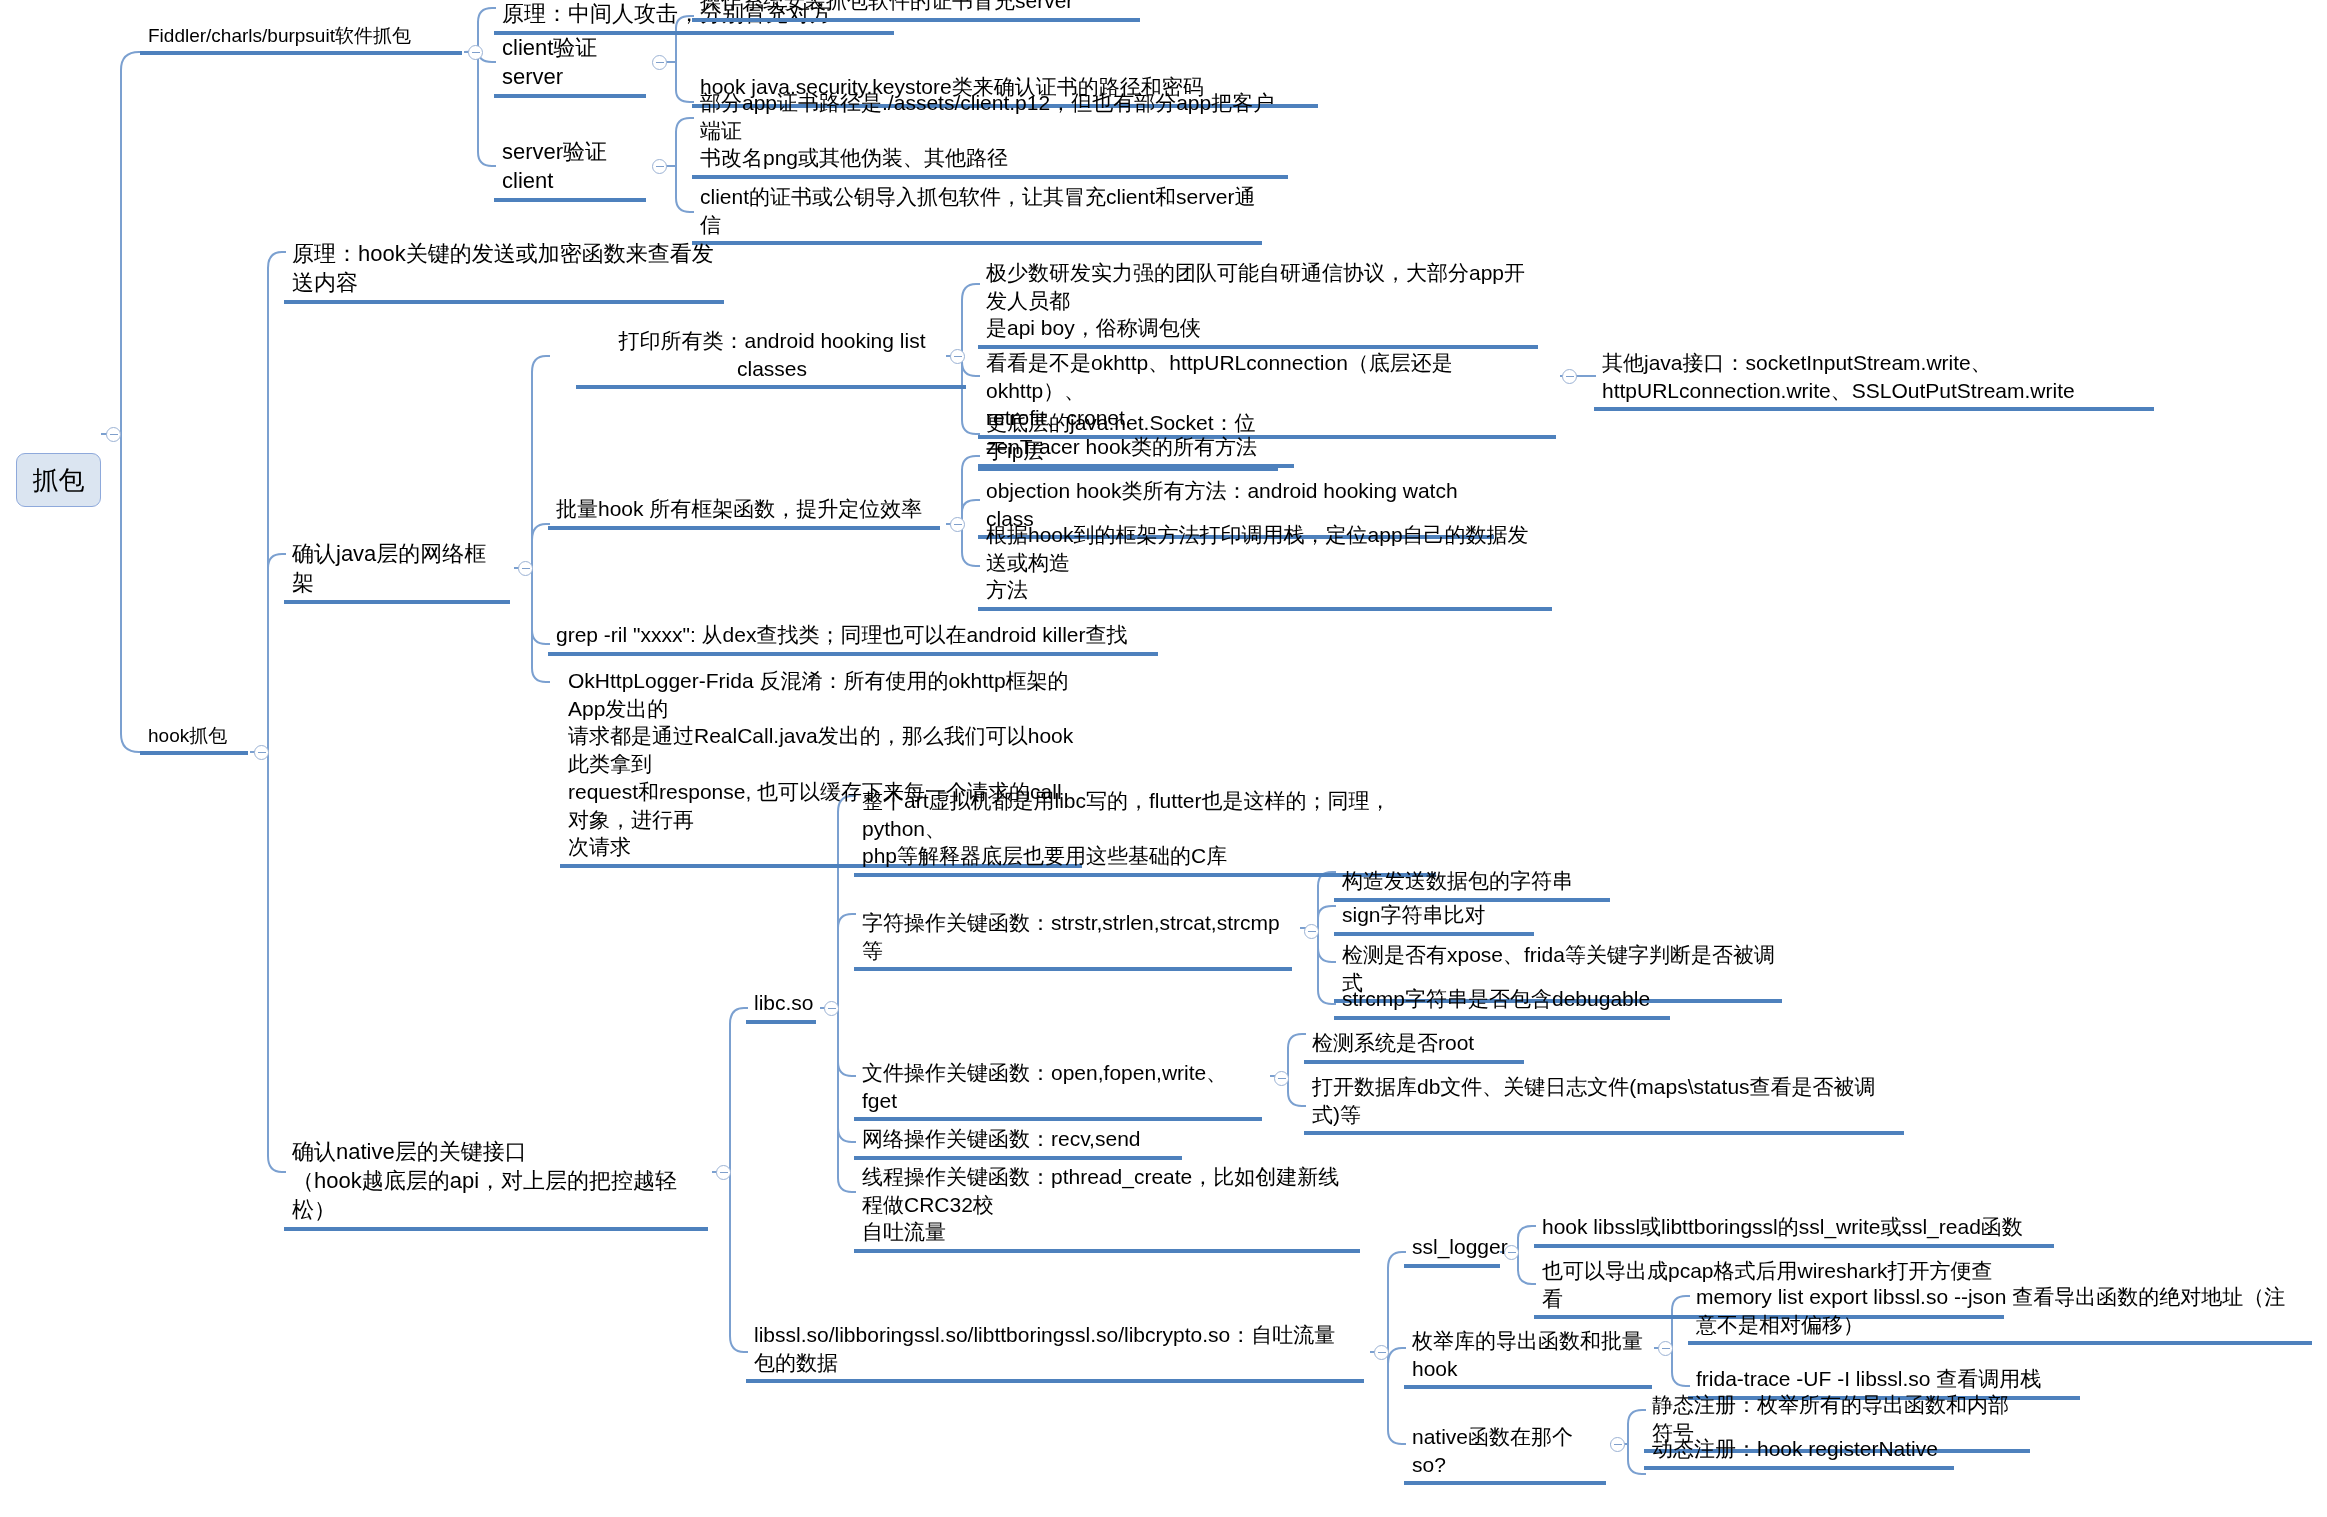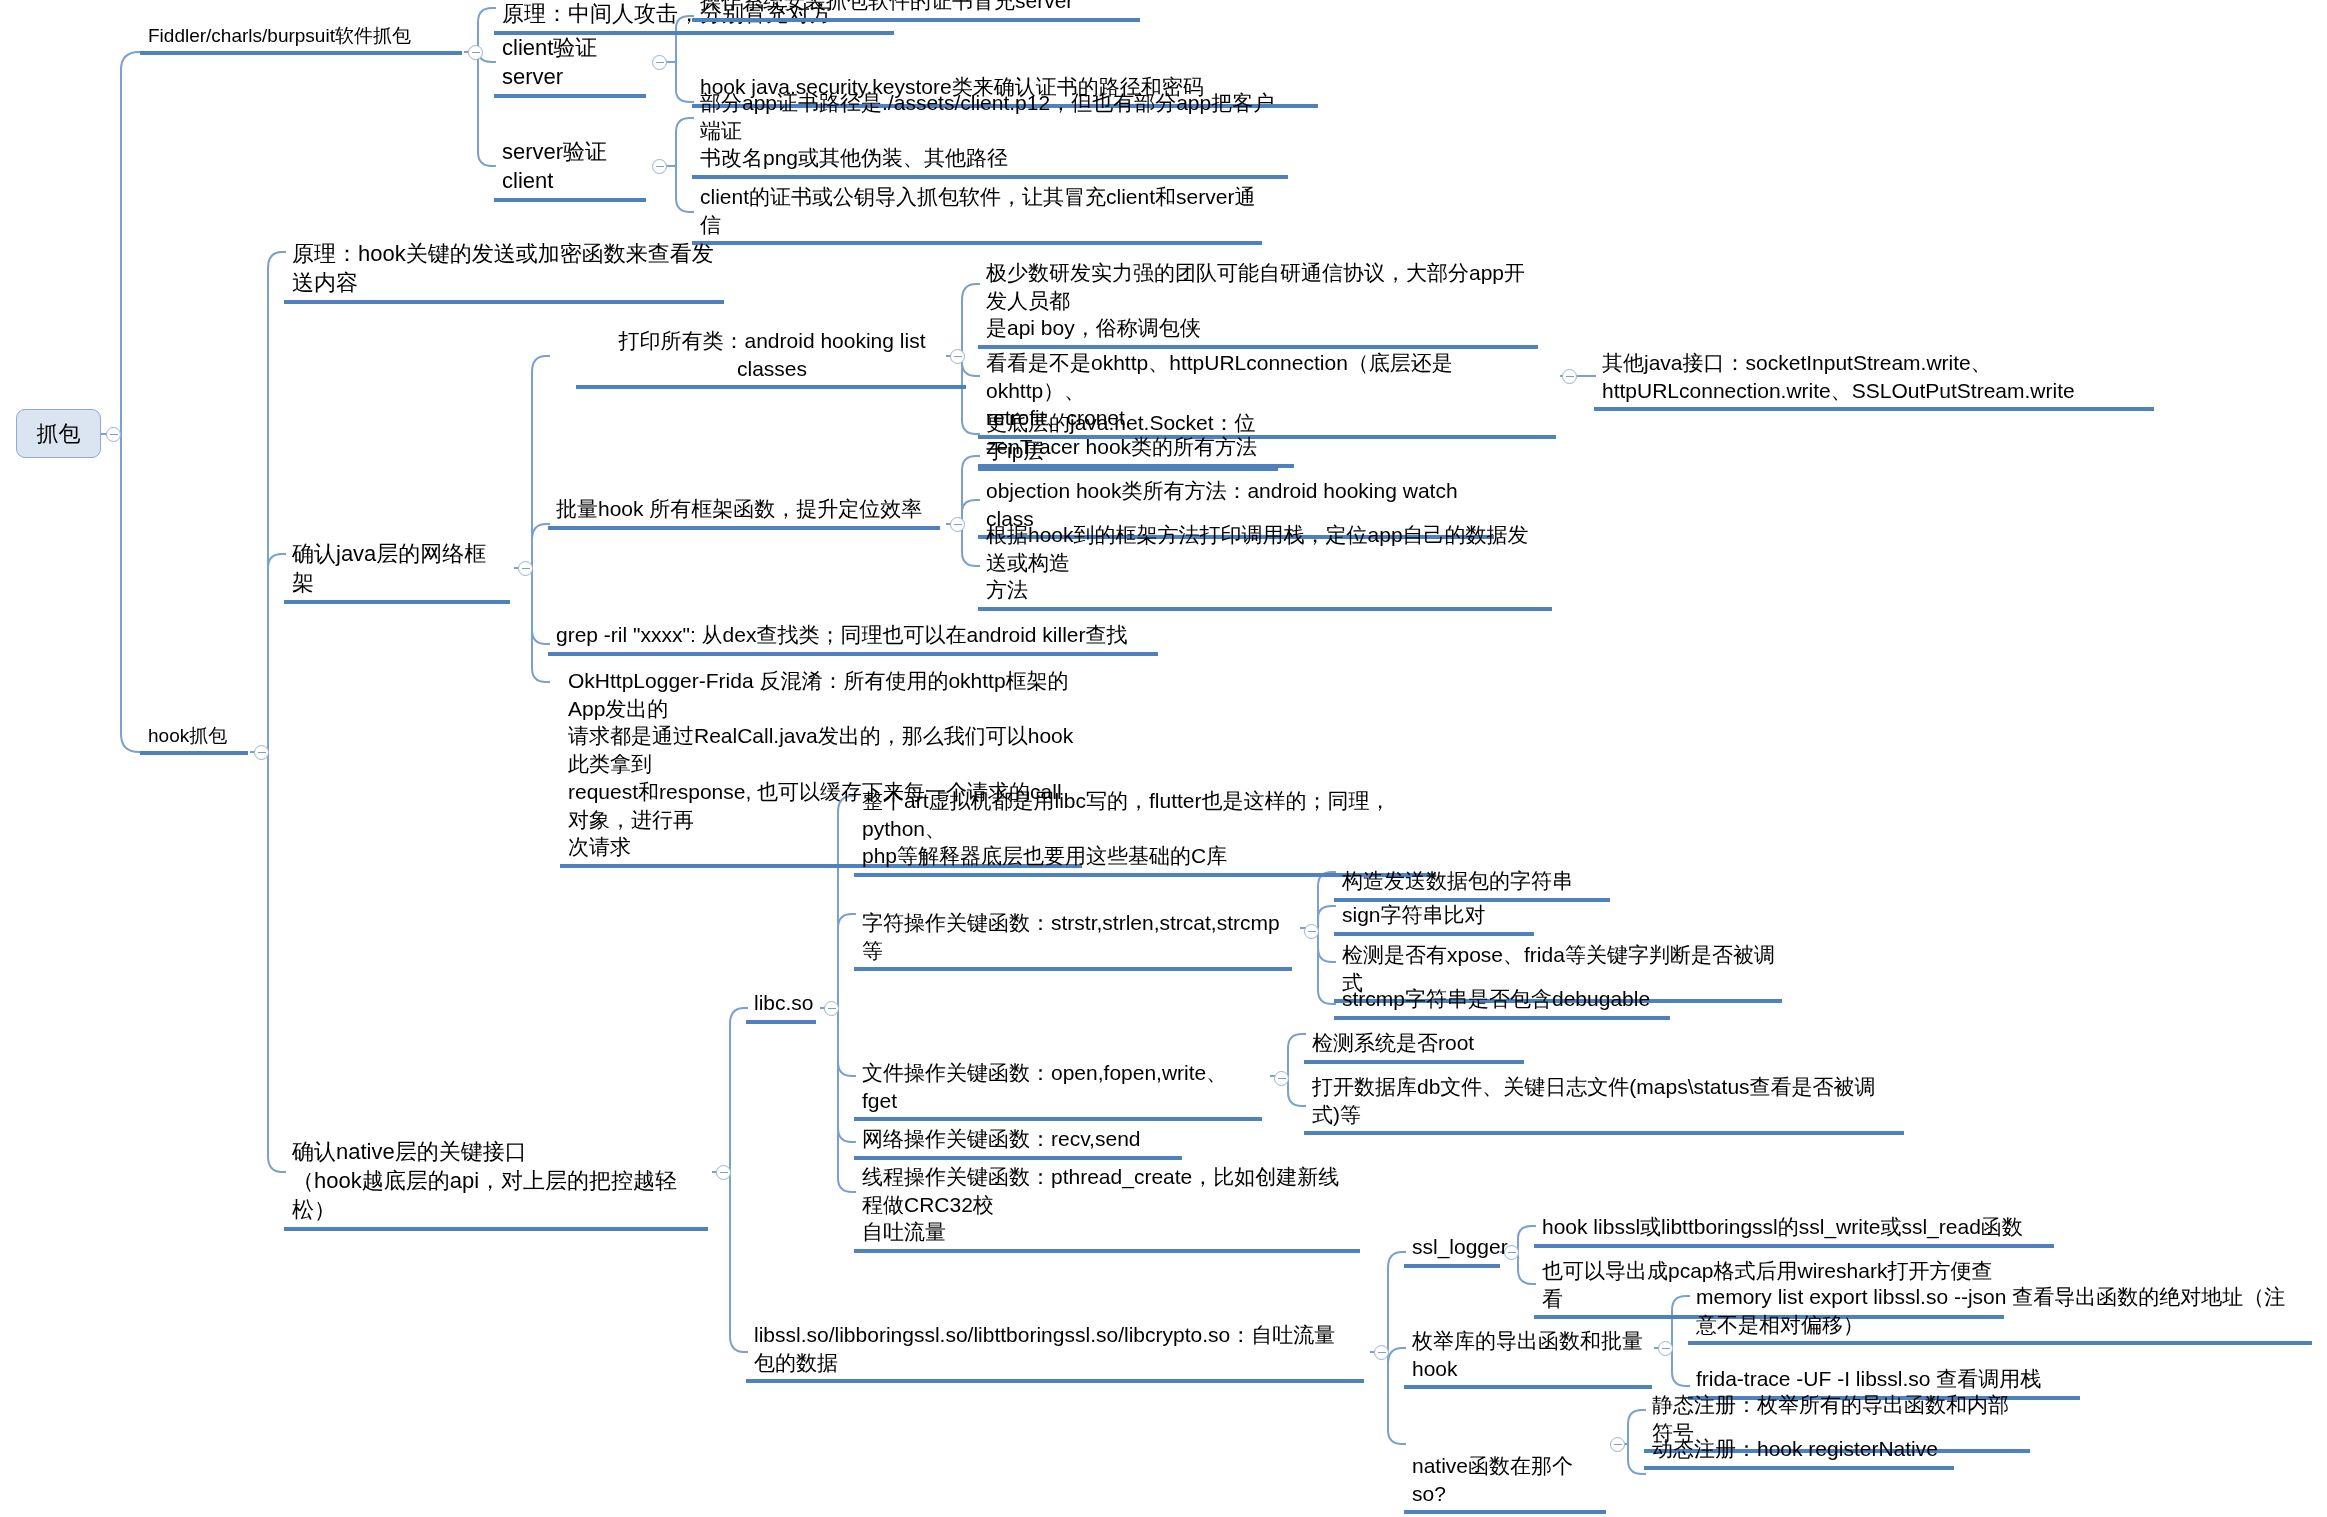--- a/index.html
+++ b/index.html
@@ -37,21 +37,22 @@
     font-size: 22px;
     letter-spacing: 0px;
   }
   .node.root {
     border: 1px solid #8ea9db;
     border-radius: 9px;
     background: #dbe5f1;
     border-bottom: 1px solid #8ea9db;
     text-align: center;
     padding: 9px 14px;
-    font-size: 22px;
+    font-size: 26px;
+    margin-top: 44px;
   }
   .node.lvl1 { font-size: 19px; }
   .node.lvl2 { font-size: 22px; }
   .node.lvl3 { font-size: 21px; }
   .node.lvl4 { font-size: 21px; }
 
   
   .handle {
     position: absolute;
     width: 15px;
@@ -251,20 +252,20 @@
   <div class="node lvl4" style="left:1534px; top:1256px; width:470px;">也可以导出成pcap格式后用wireshark打开方便查看</div>
 
   <div class="node lvl4" style="left:1404px; top:1326px; width:248px;">枚举库的导出函数和批量hook</div>
   <div class="handle" style="left:1658px; top:1341px;"></div>
 
   <div class="node lvl4" style="left:1688px; top:1282px; width:624px;">memory list export libssl.so --json 查看导出函数的绝对地址（注
 意不是相对偏移）</div>
 
   <div class="node lvl4" style="left:1688px; top:1364px; width:392px;">frida-trace -UF -I libssl.so 查看调用栈</div>
 
-  <div class="node lvl4" style="left:1404px; top:1422px; width:202px;margin-top:29px;">native函数在那个so?</div>
+  <div class="node lvl4" style="left:1404px; top:1422px; width:202px;">native函数在那个so?</div>
   <div class="handle" style="left:1610px; top:1437px;"></div>
 
   <div class="node lvl4" style="left:1644px; top:1390px; width:386px;">静态注册：枚举所有的导出函数和内部符号</div>
 
   <div class="node lvl4" style="left:1644px; top:1434px; width:310px;">动态注册：hook registerNative</div>
 
 </div>
 
 </body></html>

